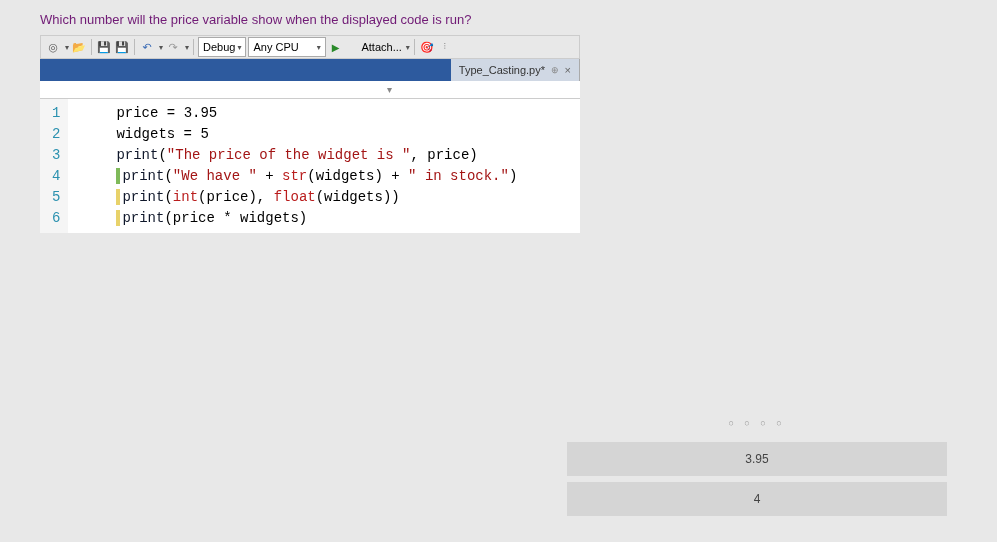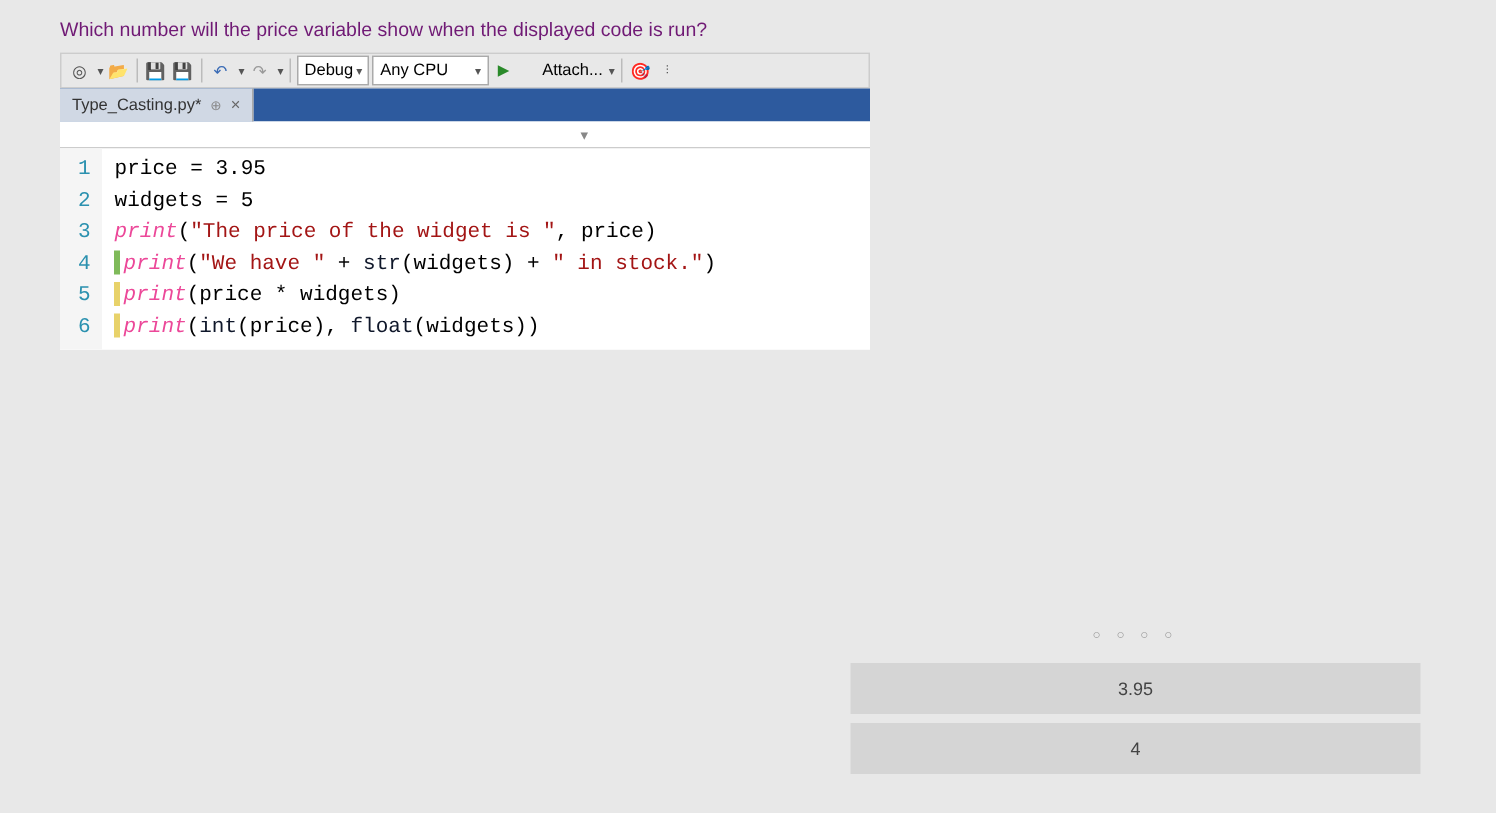--- a/index.html
+++ b/index.html
@@ -61,20 +61,21 @@
     }
     .tb-dropdown-arrow {
       font-size: 8px;
       color: #555;
       margin-left: 2px;
     }
     .tab-bar {
       background: #2d5a9e;
       display: flex;
       height: 22px;
+      justify-content: flex-end;
     }
     .tab {
       background: #d0d8e4;
       padding: 3px 8px;
       font-size: 11px;
       color: #333;
       display: flex;
       align-items: center;
       gap: 6px;
       border-right: 1px solid #aaa;
@@ -109,26 +110,27 @@
       background: #f5f5f5;
       color: #2b91af;
       text-align: right;
       padding: 4px 8px 4px 12px;
       user-select: none;
       line-height: 1.5;
     }
     .code-lines {
       padding: 4px 8px;
       line-height: 1.5;
+      margin-left: 40px;
     }
     .code-line { white-space: pre; }
     .k-string { color: #a31515; }
     .k-number { color: #000; }
-    .k-func { color: #ec4899; font-style: italic; }
-    .k-builtin { color: #0f172a; }
+    .k-func { color: #0f172a; }
+    .k-builtin { color: #b91c1c; }
     .margin-marker {
       display: inline-block;
       width: 4px;
       height: 16px;
       vertical-align: middle;
       margin-right: 2px;
     }
     .marker-green { background: #7fba5a; }
     .marker-yellow { background: #e8d26a; }
     .answers-area {
@@ -211,22 +213,22 @@
       <div>3</div>
       <div>4</div>
       <div>5</div>
       <div>6</div>
     </div>
     <div class="code-lines">
       <div class="code-line"><span>price = </span><span class="k-number">3.95</span></div>
       <div class="code-line"><span>widgets = </span><span class="k-number">5</span></div>
       <div class="code-line"><span class="k-func">print</span><span>(</span><span class="k-string">"The price of the widget is "</span><span>, price)</span></div>
       <div class="code-line"><span class="margin-marker marker-green"></span><span class="k-func">print</span><span>(</span><span class="k-string">"We have "</span><span> + </span><span class="k-builtin">str</span><span>(widgets) + </span><span class="k-string">" in stock."</span><span>)</span></div>
+      <div class="code-line"><span class="margin-marker marker-yellow"></span><span class="k-func">print</span><span>(</span><span class="k-builtin">int</span><span>(price), </span><span class="k-builtin">float</span><span>(widgets))</span></div>
       <div class="code-line"><span class="margin-marker marker-yellow"></span><span class="k-func">print</span><span>(price * widgets)</span></div>
-      <div class="code-line"><span class="margin-marker marker-yellow"></span><span class="k-func">print</span><span>(</span><span class="k-builtin">int</span><span>(price), </span><span class="k-builtin">float</span><span>(widgets))</span></div>
     </div>
   </div>
 </div>
 
 <div class="answers-area">
   <div class="pager">○ ○ ○ ○</div>
   <button class="answer-btn">3.95</button>
   <button class="answer-btn">4</button>
 </div>
 

